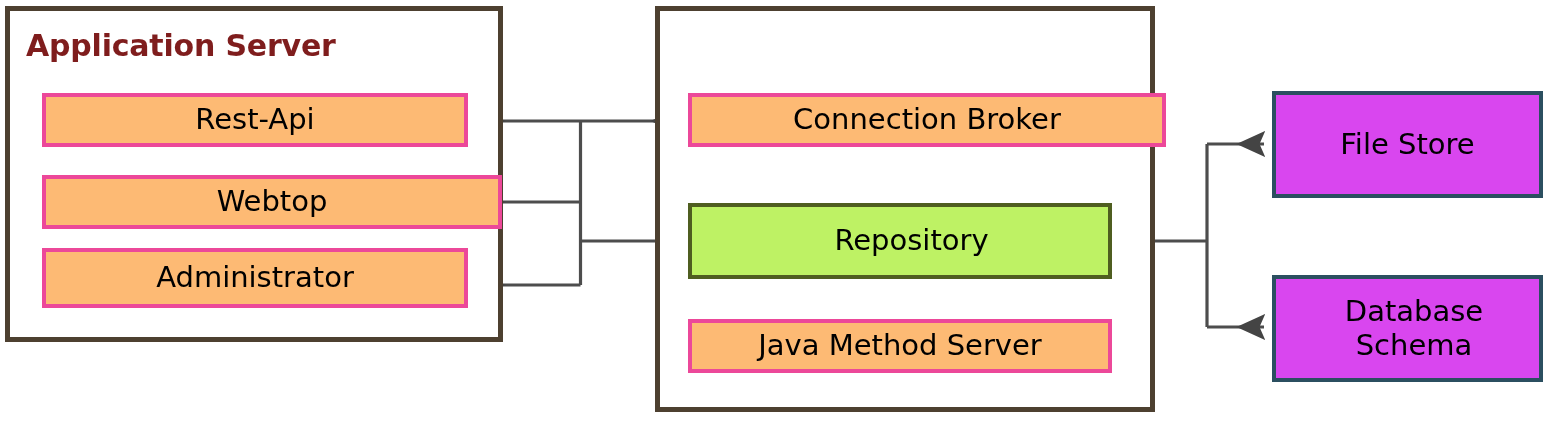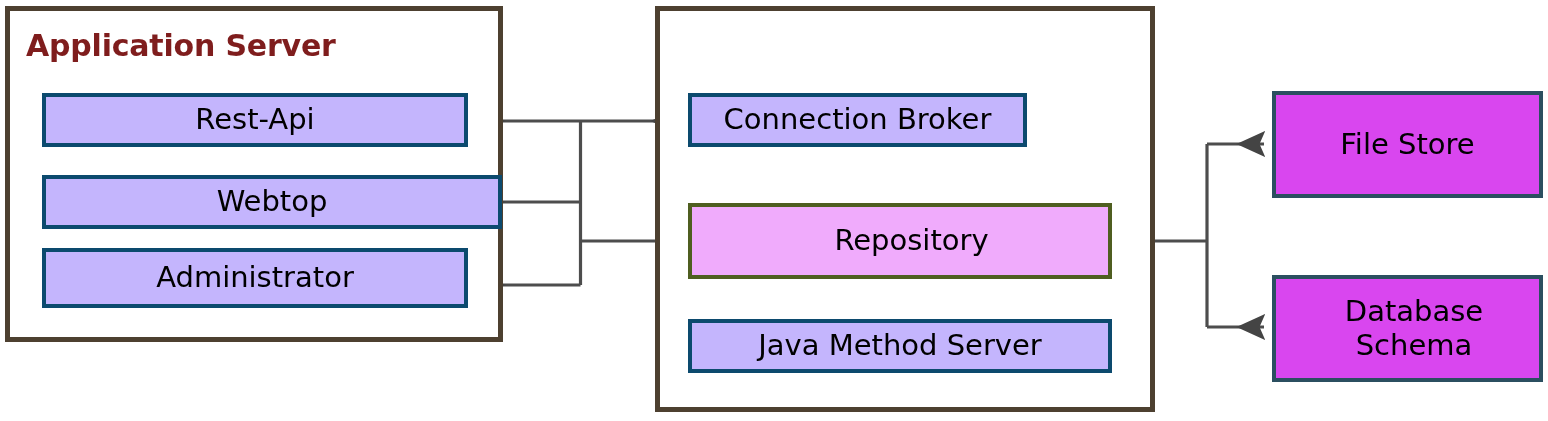--- a/index.html
+++ b/index.html
@@ -45,25 +45,25 @@
     display: flex;
     align-items: center;
     justify-content: center;
     text-align: center;
     font-size: 29px;
     color: #000000;
     line-height: 1.16;
     z-index: 3;
   }
   .node.orange {
-    background: #c4b5fd;
-    border: 4px solid #0c4a6e;
+    background: #fdba74;
+    border: 4px solid #ec4899;
   }
   .node.green {
-    background: #f0abfc;
+    background: #bef264;
     border: 4px solid #4f5e20;
     padding-left: 23px;
   }
   .node.blue {
     background: #d946ef;
     border: 4px solid #2b4f60;
   }
 </style>
 </head>
 <body>
@@ -105,21 +105,21 @@
   <div class="group-title" style="left:26px; top:28px;">Application Server</div>
 
   <div class="group-box" style="left:655px; top:6px; width:500px; height:406px;"></div>
 
   <div class="node orange" style="left:42px; top:93px; width:426px; height:54px;">Rest-Api</div>
 
   <div class="node orange" style="left:42px; top:175px; width:460px; height:54px;">Webtop</div>
 
   <div class="node orange" style="left:42px; top:248px; width:426px; height:60px;">Administrator</div>
 
-  <div class="node orange" style="left:688px; top:93px; width:339px; height:54px;">Connection Broker</div>
+  <div class="node orange" style="left:688px; top:93px; width:478px; height:54px;">Connection Broker</div>
 
   <div class="node green" style="left:688px; top:203px; width:424px; height:76px;">Repository</div>
 
   <div class="node orange" style="left:688px; top:319px; width:424px; height:54px;">Java Method Server</div>
 
   <div class="node blue" style="left:1272px; top:91px; width:271px; height:107px;">File Store</div>
 
   <div class="node blue" style="left:1272px; top:275px; width:271px; height:107px; white-space:pre-line;padding-left:13px;">Database
 Schema</div>
 

